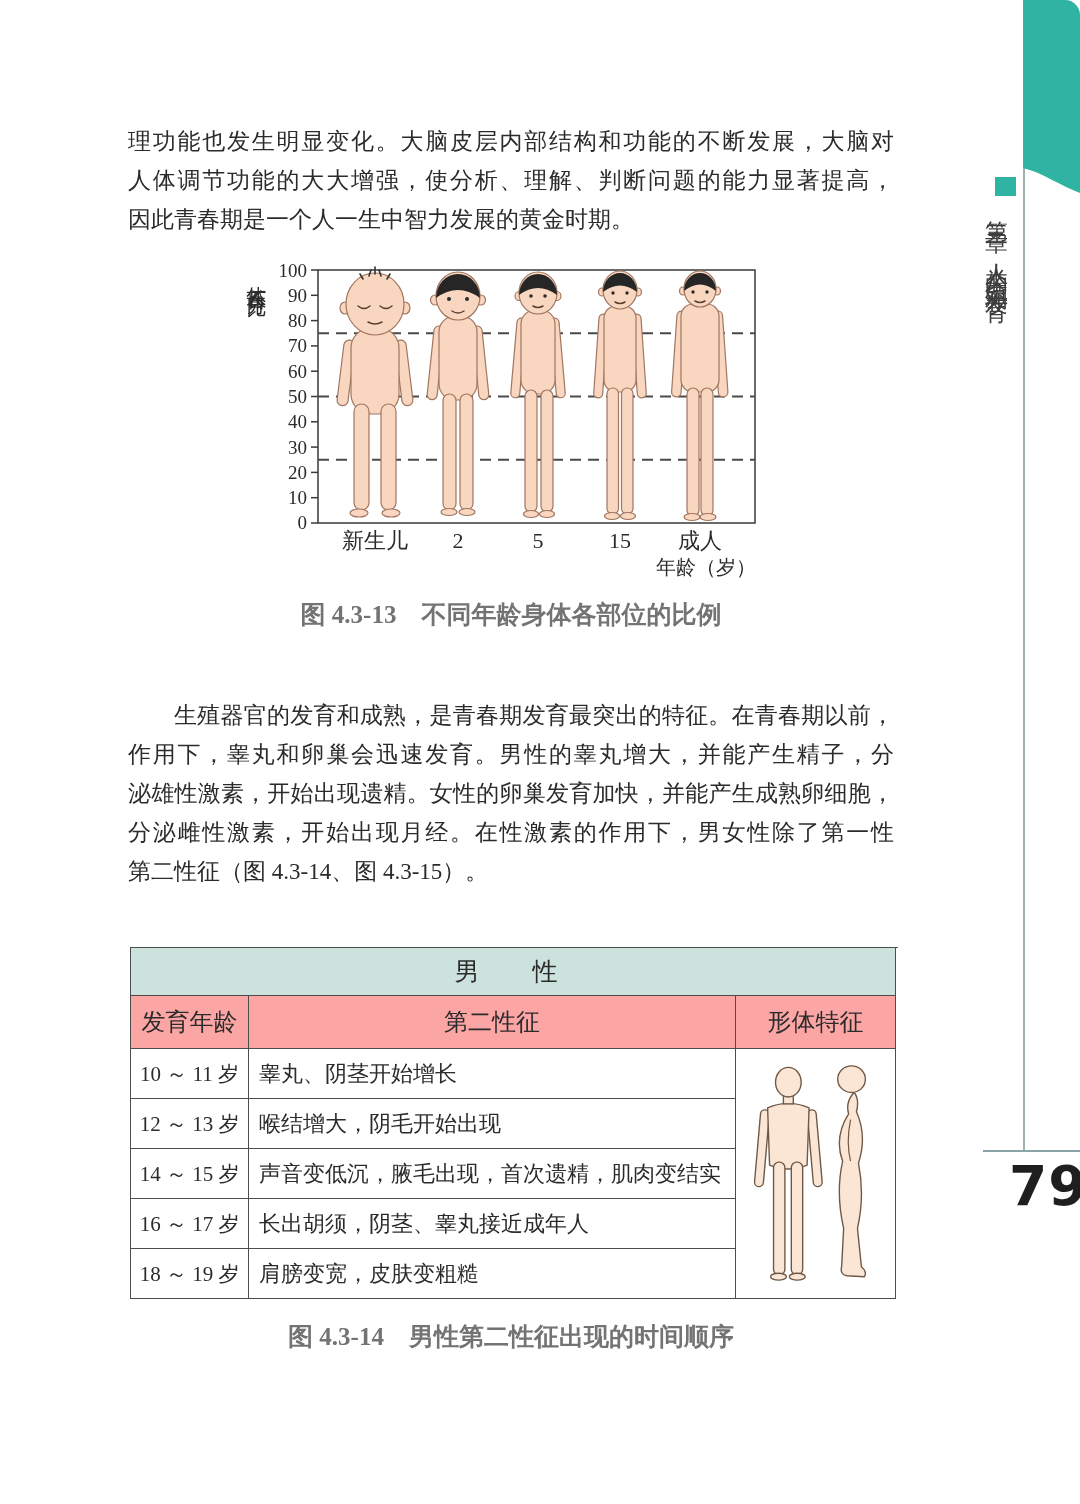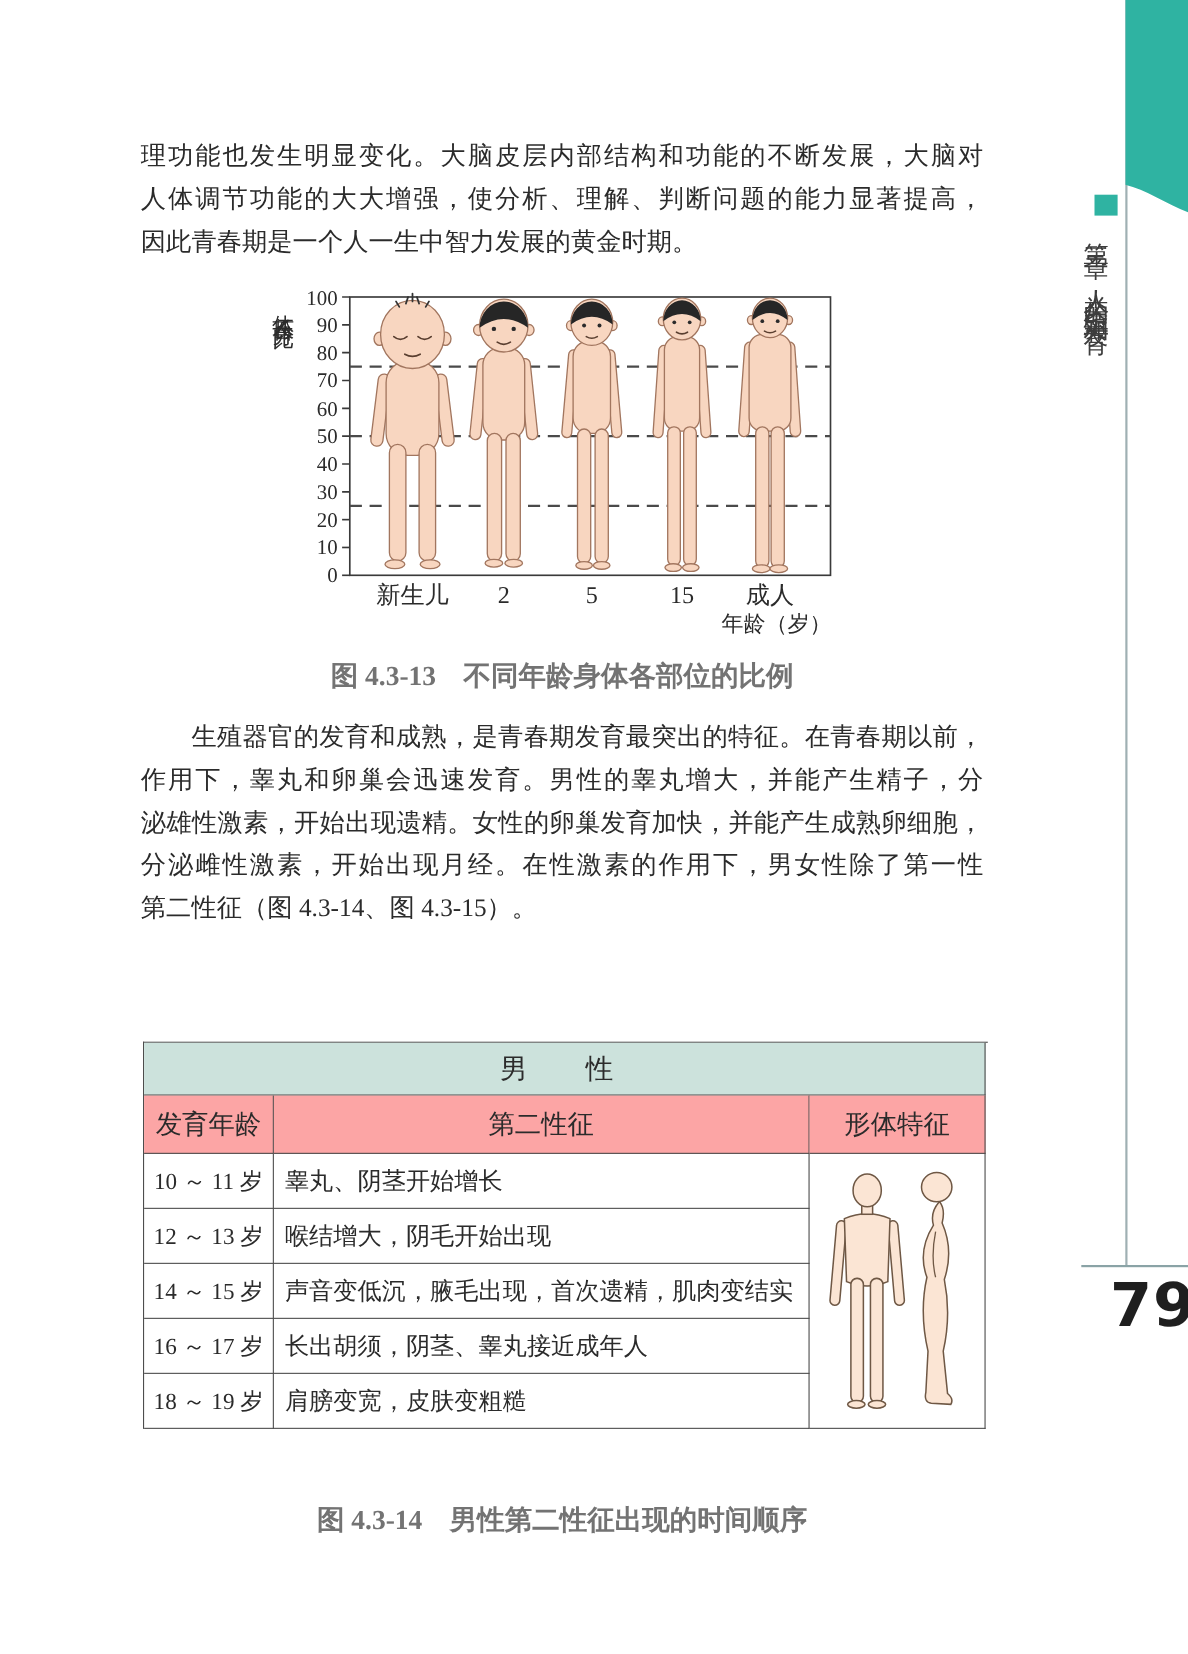--- a/index.html
+++ b/index.html
@@ -1,28 +1,28 @@
 <!DOCTYPE html>
 <html><head>
 <meta charset="utf-8">
 <style>
   * { margin:0; padding:0; box-sizing:border-box; }
   html,body { background:#ffffff; }
   .page {
     position:relative; width:1080px; height:1504px; background:#ffffff;
-    font-family:"Liberation Serif","DejaVu Serif",serif; color:#2b2b2b; overflow:hidden;
+    font-family:"Liberation Serif","DejaVu Serif",serif; color:#2b2b2b; overflow:hidden;border-radius:15px;
   }
   
   .bodytext { position:absolute; left:128px; width:766px; font-size:23px; }
   .bodytext .ln {
     height:39px; line-height:39px; white-space:nowrap;
     text-align:justify; text-align-last:justify;
   }
   .bodytext .ln.last { text-align-last:left; }
-  .bodytext .ln.indent { text-indent:2em; }
+  .bodytext .ln.indent { text-indent:2em;margin-top:46px; }
   
   .caption {
     position:absolute; left:128px; width:766px; text-align:center;
     font-size:25px; font-weight:600; color:#737373;
   }
   
   .chart { position:absolute; left:240px; top:256px; width:540px; height:335px;text-decoration:underline; }
   .chart svg { position:absolute; left:0; top:0; }
   .ylabel {
     position:absolute; left:4px; top:14px; writing-mode:vertical-rl;
@@ -265,21 +265,21 @@
     <div class="t-age">12 ～ 13 岁</div>
     <div class="t-trait">喉结增大，阴毛开始出现</div>
     <div class="t-age">14 ～ 15 岁</div>
     <div class="t-trait">声音变低沉，腋毛出现，首次遗精，肌肉变结实</div>
     <div class="t-age">16 ～ 17 岁</div>
     <div class="t-trait">长出胡须，阴茎、睾丸接近成年人</div>
     <div class="t-age">18 ～ 19 岁</div>
     <div class="t-trait">肩膀变宽，皮肤变粗糙</div>
   </div>
 
-  <div class="caption" style="top:1320px;margin-top:45px;">图 4.3-14　男性第二性征出现的时间顺序</div>
+  <div class="caption" style="top:1320px;">图 4.3-14　男性第二性征出现的时间顺序</div>
 
   <div class="v-line"></div>
   <div class="h-line"></div>
   <svg class="corner" width="57" height="200" viewBox="0 0 57 200">
     <path d="M0,0 H57 V193 C38,186 18,172 0,168 Z" fill="#2fb3a2"></path>
   </svg>
   <div class="mini-square"></div>
   <div class="chapter">第三章　人类的生殖和发育</div>
   <div class="pagenum">79</div>
 

